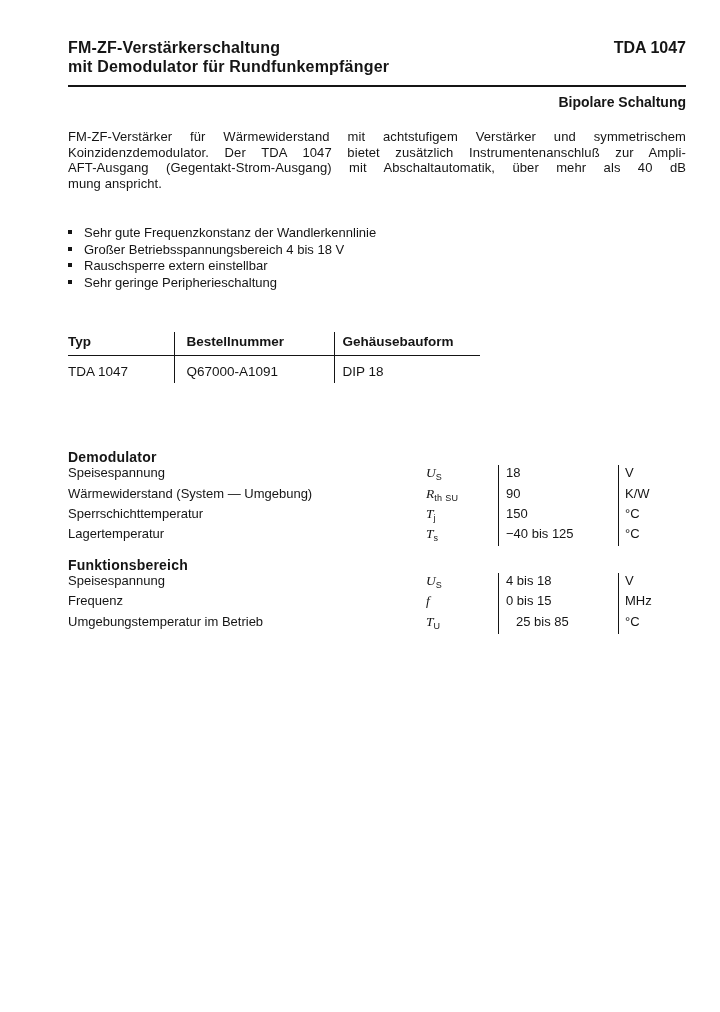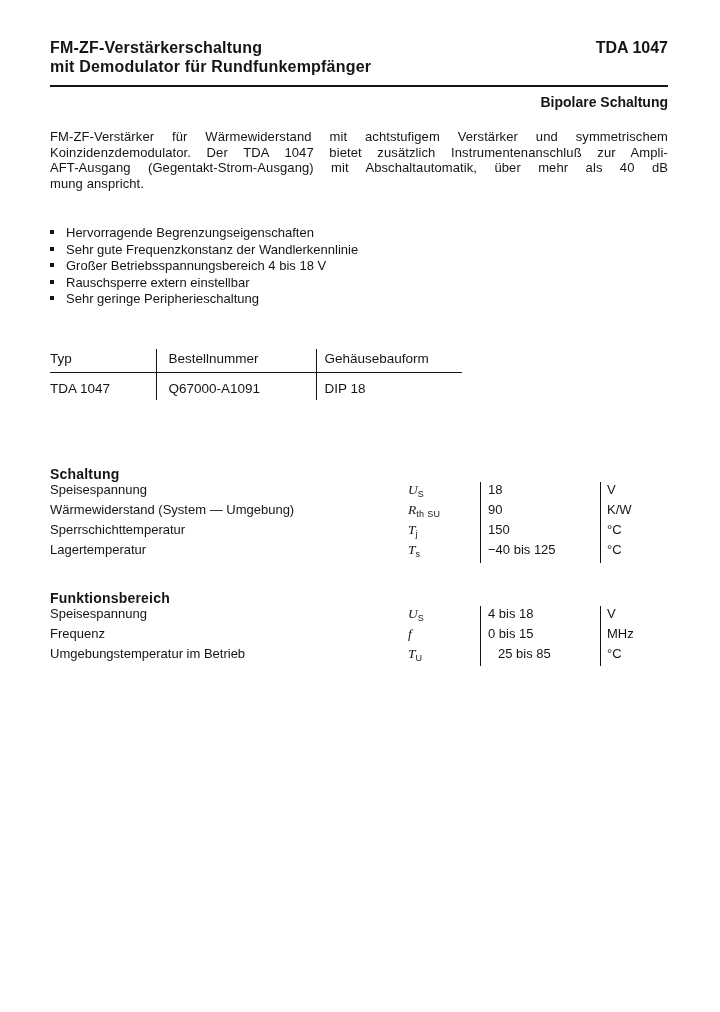--- a/index.html
+++ b/index.html
@@ -8,21 +8,21 @@
     position: relative;
     width: 720px;
     height: 1012px;
     background: #ffffff;
     color: #151515;
     font-family: "Liberation Sans", sans-serif;
     overflow: hidden;
   }
   .content {
     position: absolute;
-    left: 50px;
+    left: 68px;
     top: 38px;
     width: 618px;
   }
 
   
   .hdr { display: flex; justify-content: space-between; align-items: flex-start; }
   .title { font-size: 16px; font-weight: bold; line-height: 19px; letter-spacing: .2px; }
   .product { font-size: 16px; font-weight: bold; line-height: 19px; }
   .rule { border: 0; border-top: 2px solid #151515; margin-top: 9px; }
   .subtitle { text-align: right; font-size: 14px; font-weight: bold; margin-top: 7px; }
@@ -42,31 +42,31 @@
     margin-right: 12px;
     position: relative; top: -3px;
   }
 
   
   .order-table { margin-top: 41px; width: 412px; border-collapse: collapse; table-layout: fixed; }
   .order-table th, .order-table td {
     font-size: 13.5px; text-align: left; vertical-align: bottom;
     padding: 2px 0 6px 0;
   }
-  .order-table th { font-weight: normal; border-bottom: 1.5px solid #151515; margin-left: 48px; }
+  .order-table th { font-weight: bold; border-bottom: 1.5px solid #151515; margin-left: 48px; }
   .order-table td { padding-top: 8px; padding-bottom: 4px; }
   .order-table .c1 { width: 106px; }
   .order-table .c2 { width: 160px; padding-left: 12px; }
   .order-table .c3 { width: 146px; padding-left: 8px; }
   .order-table .vline { border-left: 1.5px solid #151515; }
 
   
   .section-heading { font-size: 14px; font-weight: bold; letter-spacing: .2px; }
   .limits-heading { margin-top: 66px; }
-  .operating-heading { margin-top: 27px; }
+  .operating-heading { margin-top: 11px; }
   .spec-rows { }
   .spec-row { display: flex; align-items: stretch; font-size: 13px; line-height: 15.2px; }
   .spec-label { width: 358px; flex: 0 0 auto; }
   .spec-sym { width: 72px; flex: 0 0 auto; }
   .sym-base { font-family: "Liberation Serif", serif; font-style: italic; font-size: 13.5px; }
   .sym-sub { font-size: 9px; vertical-align: -3px; letter-spacing: .3px; }
   .spec-value { width: 120px; flex: 0 0 auto; border-left: 1px solid #151515; padding-left: 7px; }
   .spec-value.indented { padding-left: 17px; }
   .spec-unit { flex: 1 1 auto; border-left: 1px solid #151515; padding-left: 6px; }
 </style>
@@ -91,24 +91,20 @@
     <div class="intro">
       <div class="ln">FM-ZF-Verstärker für Wärmewiderstand mit achtstufigem Verstärker und symmetrischem</div>
       <div class="ln">Koinzidenzdemodulator. Der TDA 1047 bietet zusätzlich Instrumentenanschluß zur Ampli-</div>
       <div class="ln">AFT-Ausgang (Gegentakt-Strom-Ausgang) mit Abschaltautomatik, über mehr als 40 dB</div>
       <div class="ln last">mung anspricht.</div>
     </div>
 
     <div class="features">
       <div class="feature">
         <span class="bullet"></span>
-        <span>Hervorragende Begrenzungseigenschaften</span>
-      </div>
-      <div class="feature">
-        <span class="bullet"></span>
         <span>Sehr gute Frequenzkonstanz der Wandlerkennlinie</span>
       </div>
       <div class="feature">
         <span class="bullet"></span>
         <span>Großer Betriebsspannungsbereich 4 bis 18 V</span>
       </div>
       <div class="feature">
         <span class="bullet"></span>
         <span>Rauschsperre extern einstellbar</span>
       </div>
@@ -128,21 +124,21 @@
       </thead>
       <tbody>
         <tr>
           <td class="c1">TDA 1047</td>
           <td class="c2 vline">Q67000-A1091</td>
           <td class="c3 vline">DIP 18</td>
         </tr>
       </tbody>
     </table>
 
-    <div class="section-heading limits-heading">Schaltung</div>
+    <div class="section-heading limits-heading">Demodulator</div>
 
     <div class="spec-rows">
       <div class="spec-row">
         <span class="spec-label">Speisespannung</span>
         <span class="spec-sym"><span class="sym-base">U</span><span class="sym-sub">S</span></span>
         <span class="spec-value">18</span>
         <span class="spec-unit">V</span>
       </div>
       <div class="spec-row">
         <span class="spec-label">Wärmewiderstand (System — Umgebung)</span>

